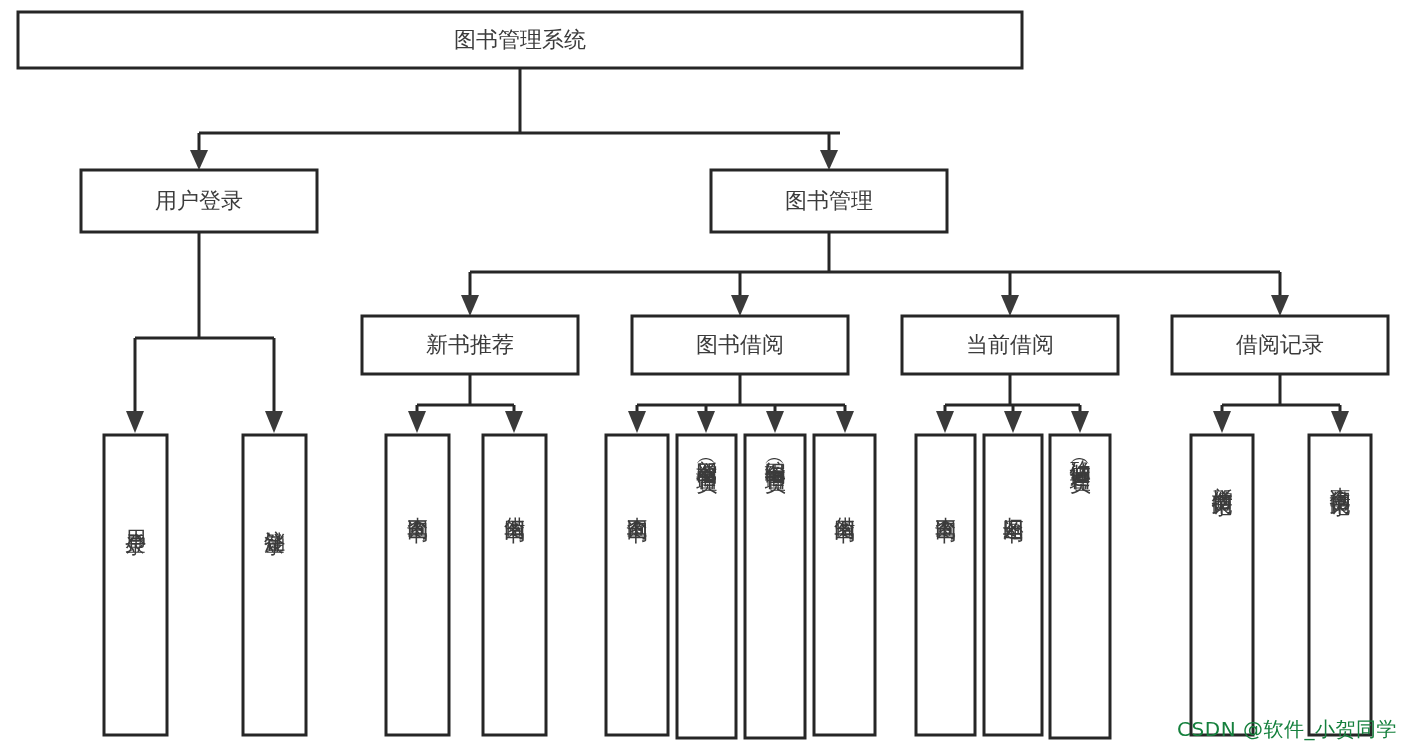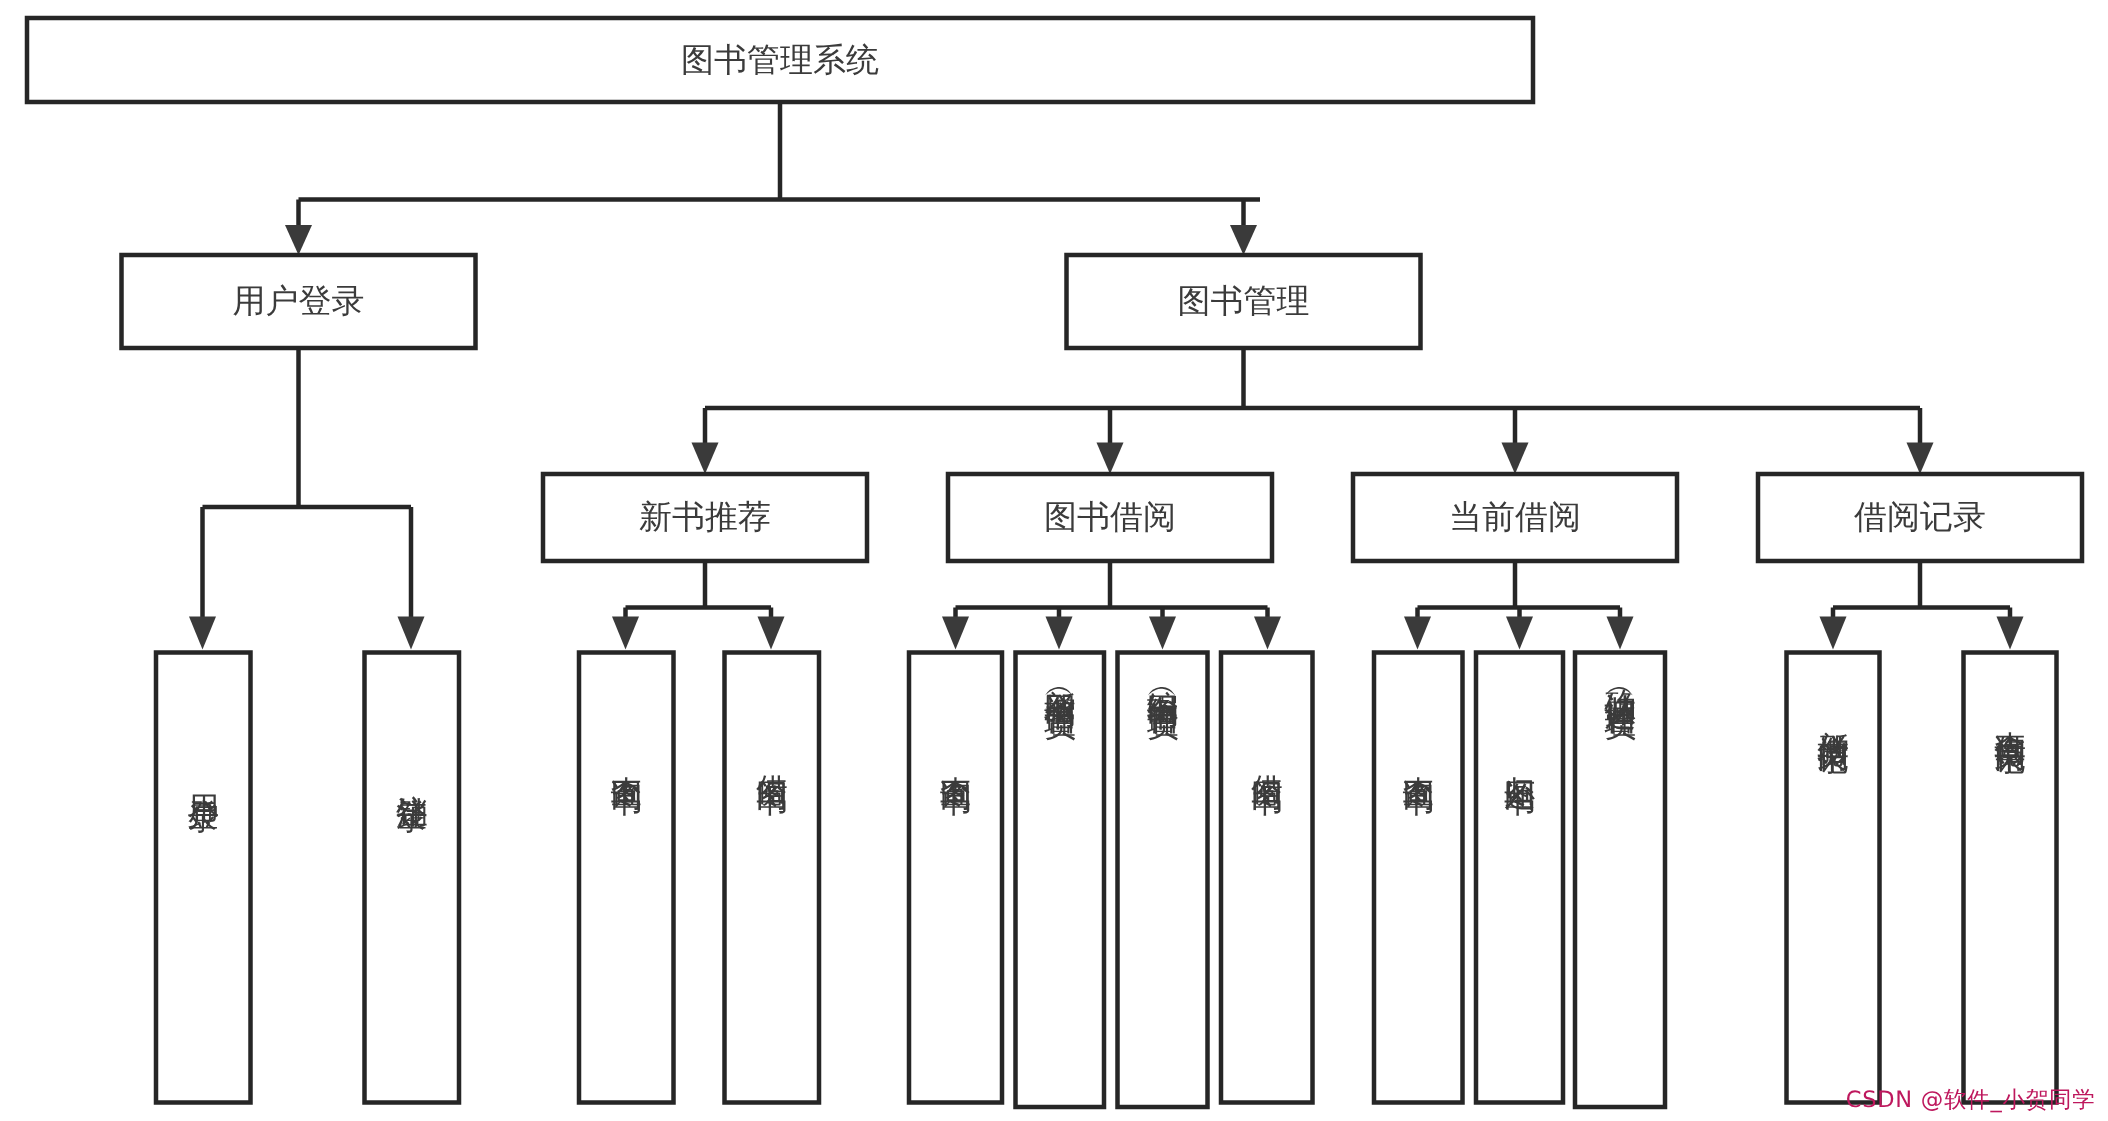--- a/index.html
+++ b/index.html
@@ -73,22 +73,22 @@
     line-height: 1.06;
     letter-spacing: 2px;
     color: #3b3b3b;
     white-space: nowrap;
   }
   .watermark {
     position: absolute;
     right: 8px;
     bottom: 4px;
     font-family: "DejaVu Sans", "Liberation Sans", sans-serif;
-    font-size: 15px;
-    color: #be185d;
+    font-size: 20px;
+    color: #15803d;
     letter-spacing: 0.5px;
     white-space: nowrap;
     user-select: none;
   }
 </style>
 </head>
 <body>
 
 <div id="diagram-root">
 

